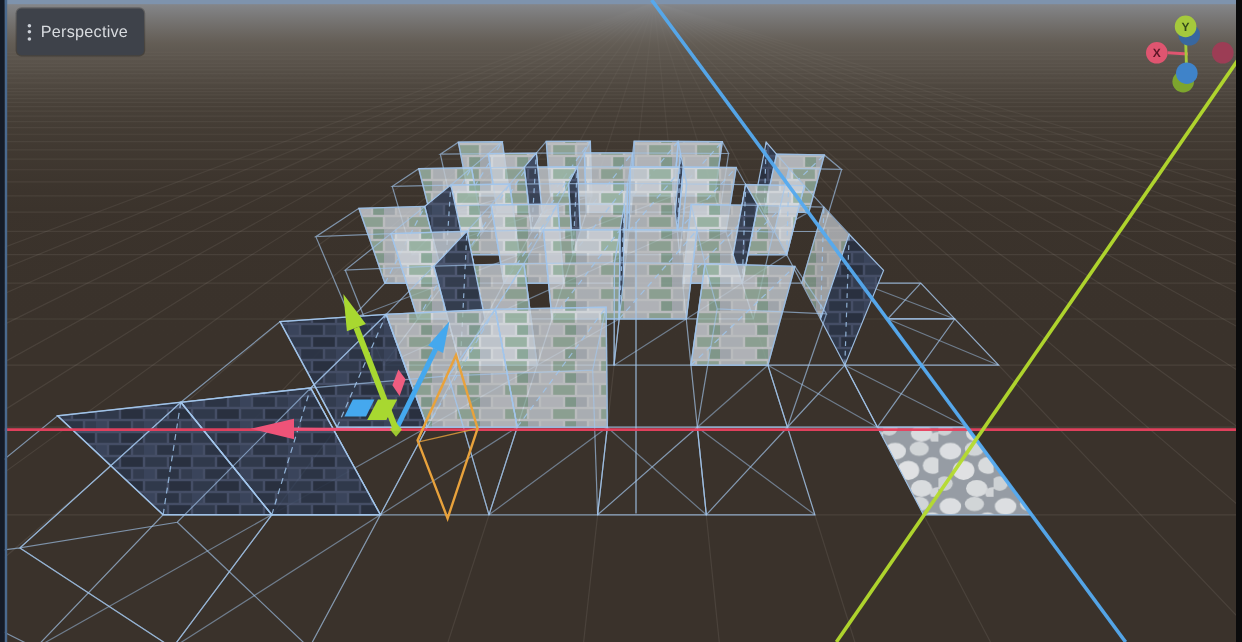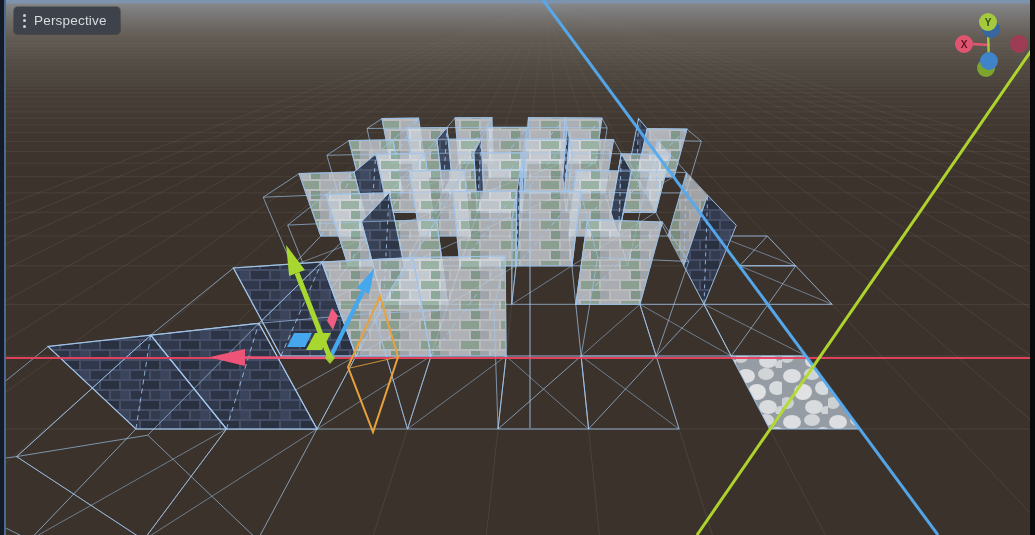--- a/index.html
+++ b/index.html
@@ -2,21 +2,21 @@
 <html><head>
 <meta charset="utf-8">
 <style>
   html,body{margin:0;padding:0;background:#0b0b0c;}
   #stage{position:relative;width:1035px;height:535px;overflow:hidden;
          font-family:"Liberation Sans",sans-serif;background:#3a322b;}
   #scene{position:absolute;left:0;top:0;}
   .edge-left{position:absolute;left:0;top:0;width:4px;height:535px;z-index:30;}
   .edge-left-accent{position:absolute;left:4px;top:0;width:2px;height:535px;z-index:30;}
   .edge-right{position:absolute;right:0;top:0;width:5px;height:535px;z-index:30;}
-  .persp-btn{position:absolute;left:14px;top:7px;height:27px;z-index:40;
+  .persp-btn{position:absolute;left:14px;top:7px;height:39px;z-index:40;
              display:flex;align-items:center;gap:8px;padding:0 13px 0 9px;
              border-radius:4px;box-shadow:0 0 0 1px rgba(0,0,0,.25);cursor:pointer;}
   .persp-label{font-size:13.5px;letter-spacing:.2px;}
   .kebab{display:flex;flex-direction:column;gap:2.5px;}
   .kebab i{width:3px;height:3px;border-radius:50%;background:#ccd1d8;}
   .axis-gizmo{position:absolute;left:945px;top:7px;z-index:40;}
   .axis-gizmo text{font-family:"Liberation Sans",sans-serif;font-size:10px;font-weight:bold;text-anchor:middle;}
 </style>
 </head>
 <body>

